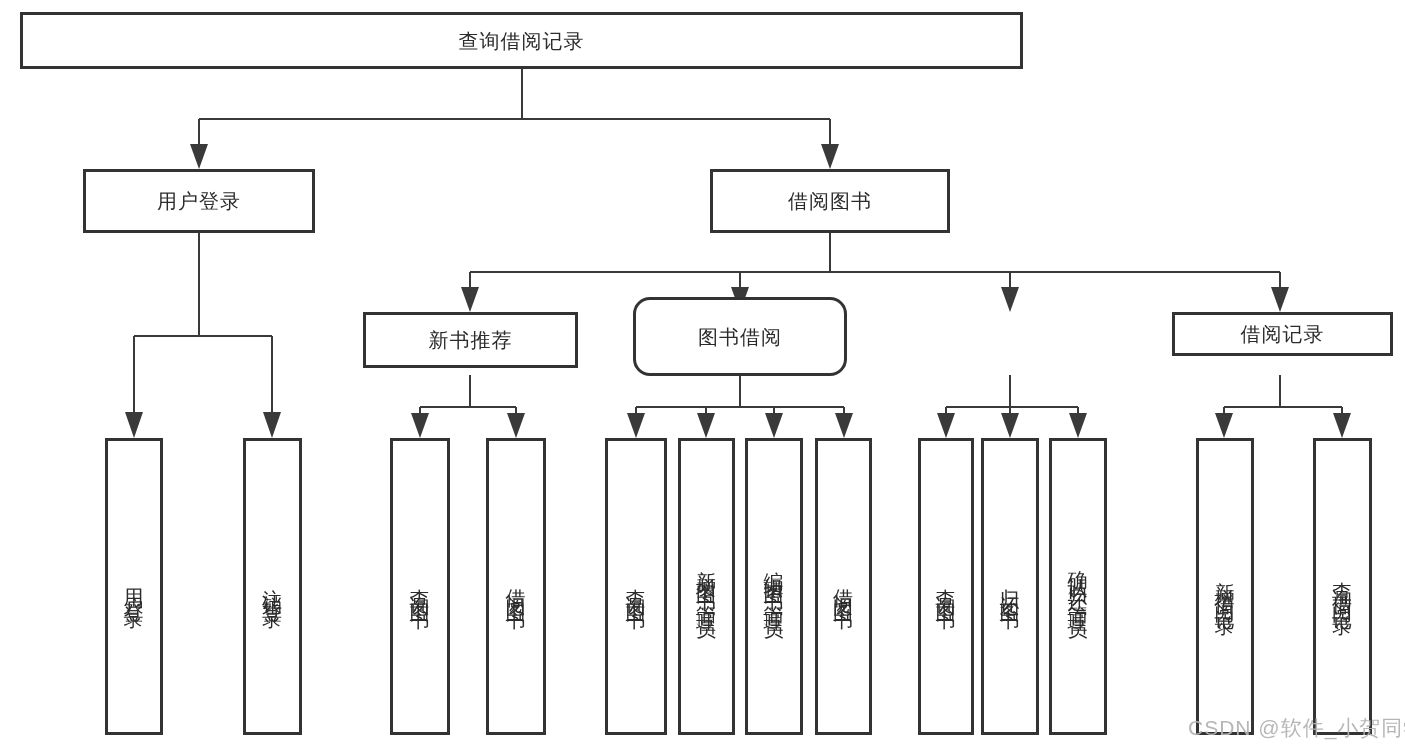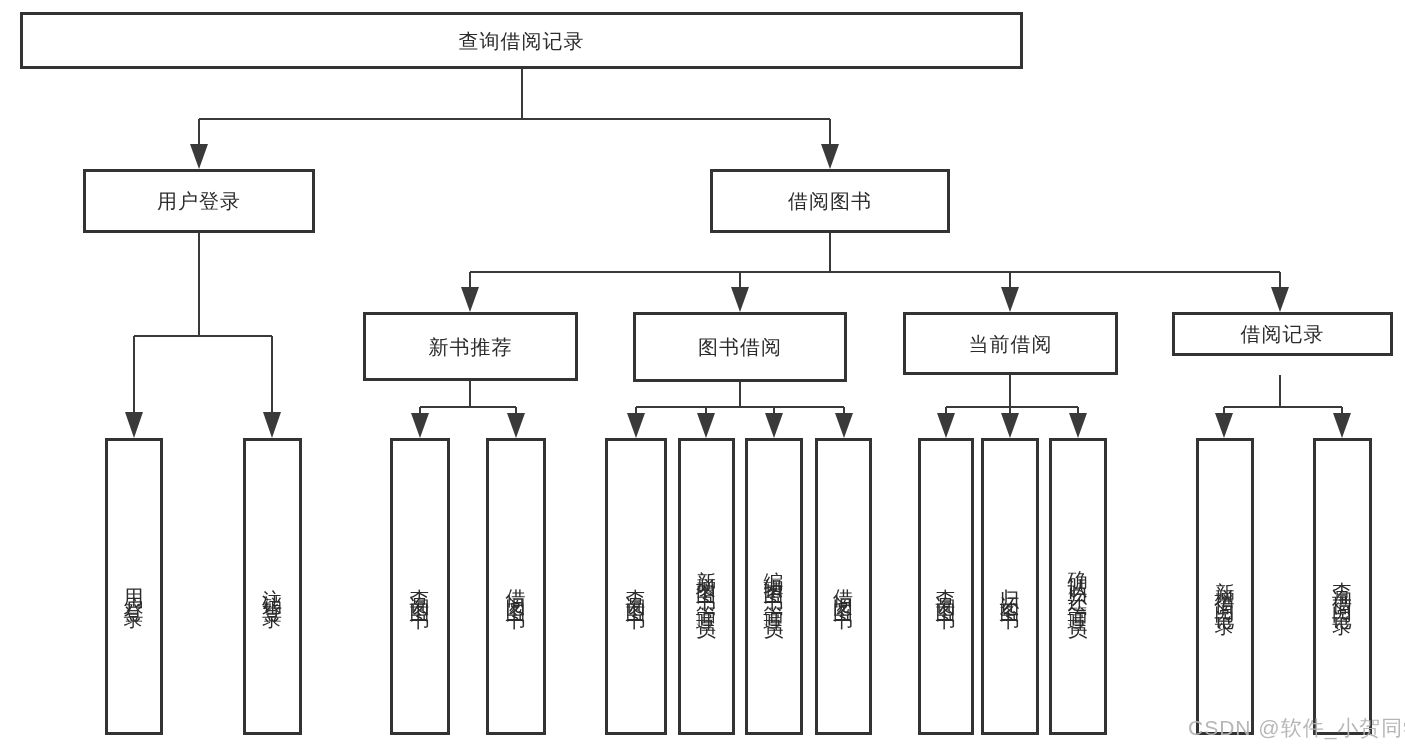--- a/index.html
+++ b/index.html
@@ -42,22 +42,22 @@
     font-size:20px;
     line-height:1;
     white-space:nowrap;
   }
   
   .n-root{left:20px;top:12px;width:1003px;height:57px;}
   
   .n-userlogin{left:83px;top:169px;width:232px;height:64px;}
   .n-bookmgmt{left:710px;top:169px;width:240px;height:64px;}
   
-  .n-newbook{left:363px;top:312px;width:215px;height:69px;}
-  .n-borrowing{left:633px;top:312px;width:214px;height:70px;}
+  .n-newbook{left:363px;top:312px;width:215px;height:56px;}
+  .n-borrowing{left:633px;top:297px;width:214px;height:79px;border-radius:17px;}
   .n-current{left:903px;top:312px;width:215px;height:63px;}
   .n-records{left:1172px;top:312px;width:221px;height:44px;}
   
   .leaf{top:438px;height:297px;}
   .l1{left:105px;width:58px;}
   .l2{left:243px;width:59px;}
   .l3{left:390px;width:60px;}
   .l4{left:486px;width:60px;}
   .l5{left:605px;width:62px;}
   .l6{left:678px;width:57px;}
@@ -170,23 +170,20 @@
   <div class="node hnode n-bookmgmt">
     <span>借阅图书</span>
   </div>
 
   <div class="node hnode n-newbook">
     <span>新书推荐</span>
   </div>
   <div class="node hnode n-borrowing">
     <span>图书借阅</span>
   </div>
-  <div class="node hnode n-current">
-    <span>当前借阅</span>
-  </div>
   <div class="node hnode n-records">
     <span>借阅记录</span>
   </div>
 
   <div class="node vnode leaf l1">
     <span>用户登录</span>
   </div>
   <div class="node vnode leaf l2">
     <span>注销登录</span>
   </div>

